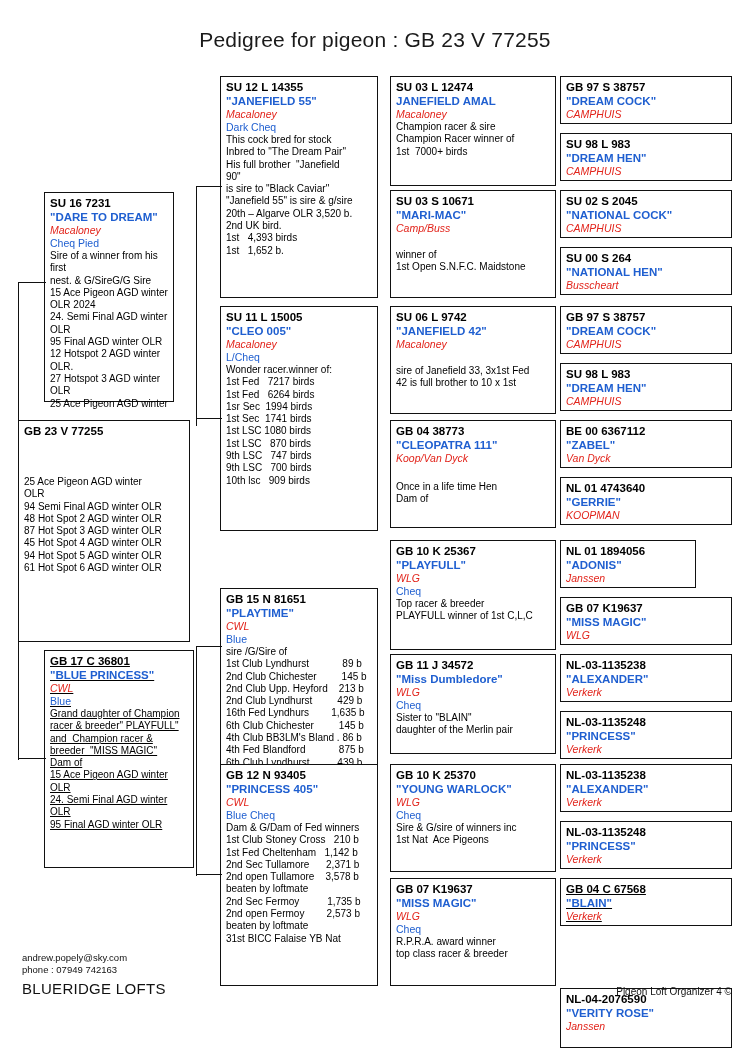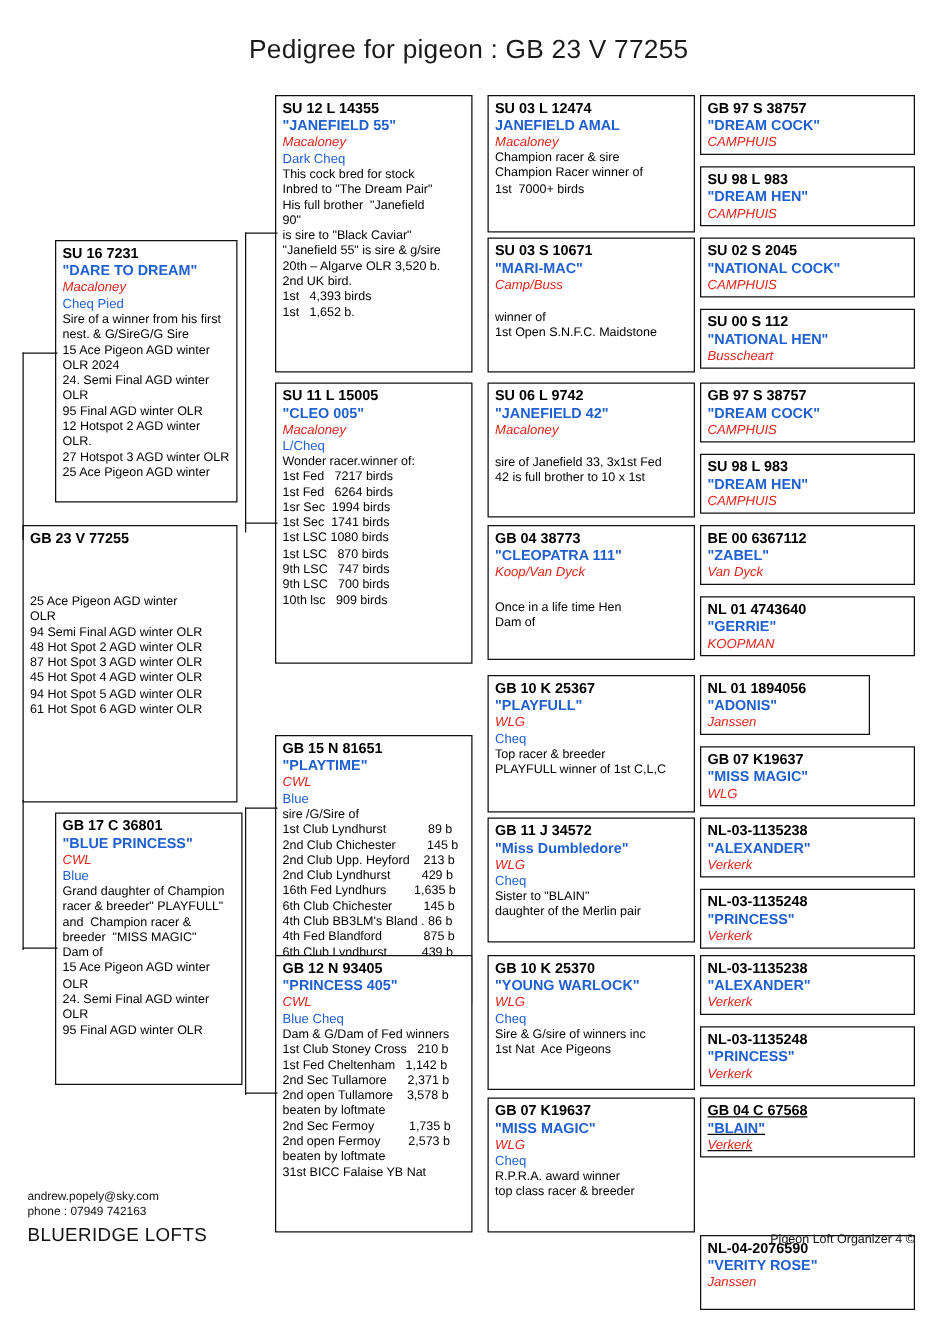--- a/index.html
+++ b/index.html
@@ -107,38 +107,38 @@
   <div class="notes" style="margin-top:38px;">25 Ace Pigeon AGD winter
 OLR
 94 Semi Final AGD winter OLR
 48 Hot Spot 2 AGD winter OLR
 87 Hot Spot 3 AGD winter OLR
 45 Hot Spot 4 AGD winter OLR
 94 Hot Spot 5 AGD winter OLR
 61 Hot Spot 6 AGD winter OLR</div>
 </div>
 
-<div class="frame" style="left:44px; top:192px; width:146px; height:210px;">
+<div class="frame" style="left:44px; top:192px; width:130px; height:210px;">
   <div class="ring">SU 16 7231</div>
   <div class="name">"DARE TO DREAM"</div>
   <div class="breeder">Macaloney</div>
   <div class="colour">Cheq Pied</div>
   <div class="notes">Sire of a winner from his first
 nest. &amp; G/SireG/G Sire
 15 Ace Pigeon AGD winter
 OLR 2024
 24. Semi Final AGD winter
 OLR
 95 Final AGD winter OLR
 12 Hotspot 2 AGD winter OLR.
 27 Hotspot 3 AGD winter OLR
 25 Ace Pigeon AGD winter</div>
 </div>
 
-<div class="frame" style="left:44px; top:650px; width:150px; height:218px;">
+<div class="frame" style="left:44px; top:650px; width:150px; height:218px;text-decoration:underline;">
   <div class="ring">GB 17 C 36801</div>
   <div class="name">"BLUE PRINCESS"</div>
   <div class="breeder">CWL</div>
   <div class="colour">Blue</div>
   <div class="notes">Grand daughter of Champion
 racer &amp; breeder" PLAYFULL"
 and  Champion racer &amp;
 breeder  "MISS MAGIC"
 Dam of
 15 Ace Pigeon AGD winter
@@ -294,21 +294,21 @@
   <div class="ring">SU 98 L 983</div>
   <div class="name">"DREAM HEN"</div>
   <div class="breeder">CAMPHUIS</div>
 </div>
 <div class="frame" style="left:560px; top:190px; width:172px; height:48px;">
   <div class="ring">SU 02 S 2045</div>
   <div class="name">"NATIONAL COCK"</div>
   <div class="breeder">CAMPHUIS</div>
 </div>
 <div class="frame" style="left:560px; top:247px; width:172px; height:48px;">
-  <div class="ring">SU 00 S 112</div>
+  <div class="ring">SU 00 S 264</div>
   <div class="name">"NATIONAL HEN"</div>
   <div class="breeder">Busscheart</div>
 </div>
 <div class="frame" style="left:560px; top:306px; width:172px; height:48px;">
   <div class="ring">GB 97 S 38757</div>
   <div class="name">"DREAM COCK"</div>
   <div class="breeder">CAMPHUIS</div>
 </div>
 <div class="frame" style="left:560px; top:363px; width:172px; height:48px;">
   <div class="ring">SU 98 L 983</div>

